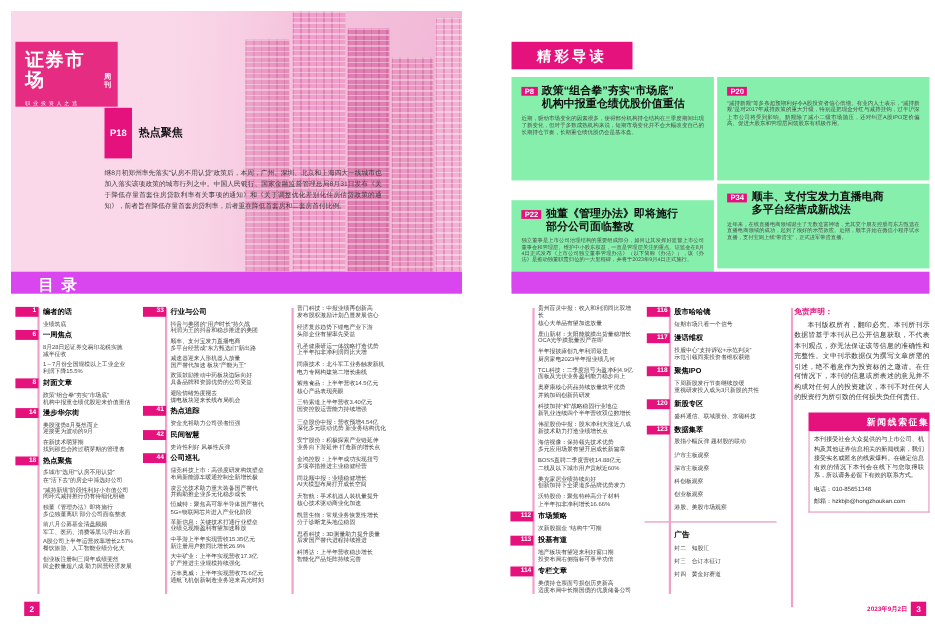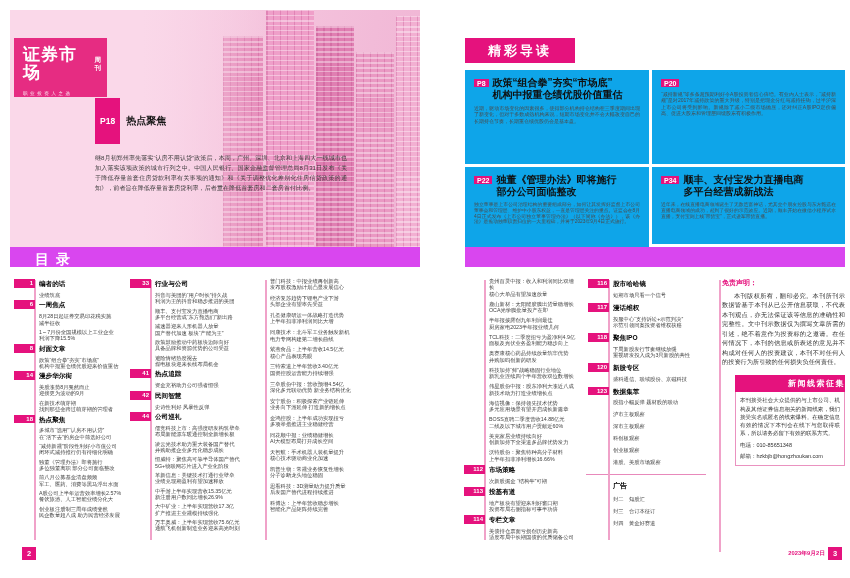--- a/index.html
+++ b/index.html
@@ -15,44 +15,44 @@
       repeating-linear-gradient(to right,rgba(186,60,130,.28) 0 1.5px,rgba(0,0,0,0) 1.5px 7px)}
   .t1{left:213px;top:26px;width:40px;height:211px;background-color:#e68cba}
   .t2{left:256px;top:0;width:48px;height:237px;background-color:#ef9fc9}
   .t3{left:306px;top:16px;width:38px;height:221px;background-color:#e07fb2}
   .t4{left:346px;top:42px;width:38px;height:195px;background-color:#ea99c3}
   .t5{left:386px;top:6px;width:24px;height:231px;background-color:#f2b0d2}
   .hero-haze{position:absolute;left:0;top:0;width:62%;height:100%;
     background:linear-gradient(90deg,rgba(250,216,233,1) 52%,rgba(250,216,233,0) 100%)}
   .logo{position:absolute;left:4px;top:28px;width:93px;height:59px;background:#e62c82;
     color:#fff;padding:8px 6px 3px 9px;z-index:3}
-  .logo-row{display:flex;align-items:center}
+  .logo-row{display:flex;align-items:flex-end}
   .logo-main{font-size:17px;font-weight:bold;letter-spacing:1px;line-height:1.05}
   .logo-week{display:flex;flex-direction:column;font-size:6.5px;font-weight:bold;margin-left:3px;line-height:1.15}
   .logo-tag{font-size:4.6px;letter-spacing:2.5px;margin-top:9px;opacity:.95}
   .hero-inner{position:absolute;left:85px;top:88px;width:322px;z-index:2}
   .hero-tagrow{display:flex;align-items:center;gap:6px}
   .ptag{background:#e5127d;color:#fff;font-weight:bold;font-size:8.5px;padding:18px 5px}
   .hero-taglabel{font-size:10px;font-weight:bold;color:#141414}
   .hero-h1{margin-top:7px;font-size:21px;line-height:1.24;font-weight:bold;color:#171717;letter-spacing:.5px}
   .hero-body{margin-top:9px;width:252px;font-size:6.1px;line-height:1.62;color:#3a3a3a;text-align:justify}
 
   
   .band{position:absolute;top:247px;height:20px;background:#d946ef}
   .band-left{left:10px;width:410px;color:#fff;font-size:14px;font-weight:bold;
     line-height:24px;padding-left:25px;letter-spacing:7px}
   .band-right{left:465px;width:380px}
 
   
   .hl-title{position:absolute;left:465px;top:38px;width:110px;height:25px;background:#e5127d;
     color:#fff;font-weight:bold;font-size:13px;text-align:center;line-height:25px;letter-spacing:3px}
-  .hl-box{position:absolute;background:#0ea5e9;padding:7px 9px 17px 9px;overflow:hidden}
+  .hl-box{position:absolute;background:#86efac;padding:7px 9px 17px 9px;overflow:hidden}
   .hl-b0{left:465px;top:70px;width:184px;height:94px}
   .hl-b1{left:652px;top:70px;width:193px;height:94px}
-  .hl-b2{left:465px;top:167px;width:184px;height:80px}
+  .hl-b2{left:465px;top:182px;width:184px;height:80px}
   .hl-b3{left:652px;top:167px;width:193px;height:77px}
   .hl-head{display:flex;align-items:flex-start;gap:4px}
   .hl-tag{background:#e5127d;color:#fff;font-size:7px;font-weight:bold;padding:.5px 3px;margin-top:2px;flex:none}
   .hl-t{font-size:10px;font-weight:bold;color:#101010;line-height:1.2;white-space:pre-line}
   .hl-body{margin-top:4px;font-size:5px;line-height:1.25;color:#4a4a4a;text-align:justify}
   .hl-b2 .hl-body,.hl-b3 .hl-body{font-size:4.8px;line-height:1.2}
 
   
   .toc-col{position:absolute;top:278px;height:268px;padding-left:27px}
   .toc-col::before{content:'';position:absolute;left:22px;top:2px;bottom:6px;width:1.5px;background:#f0a2c9}

